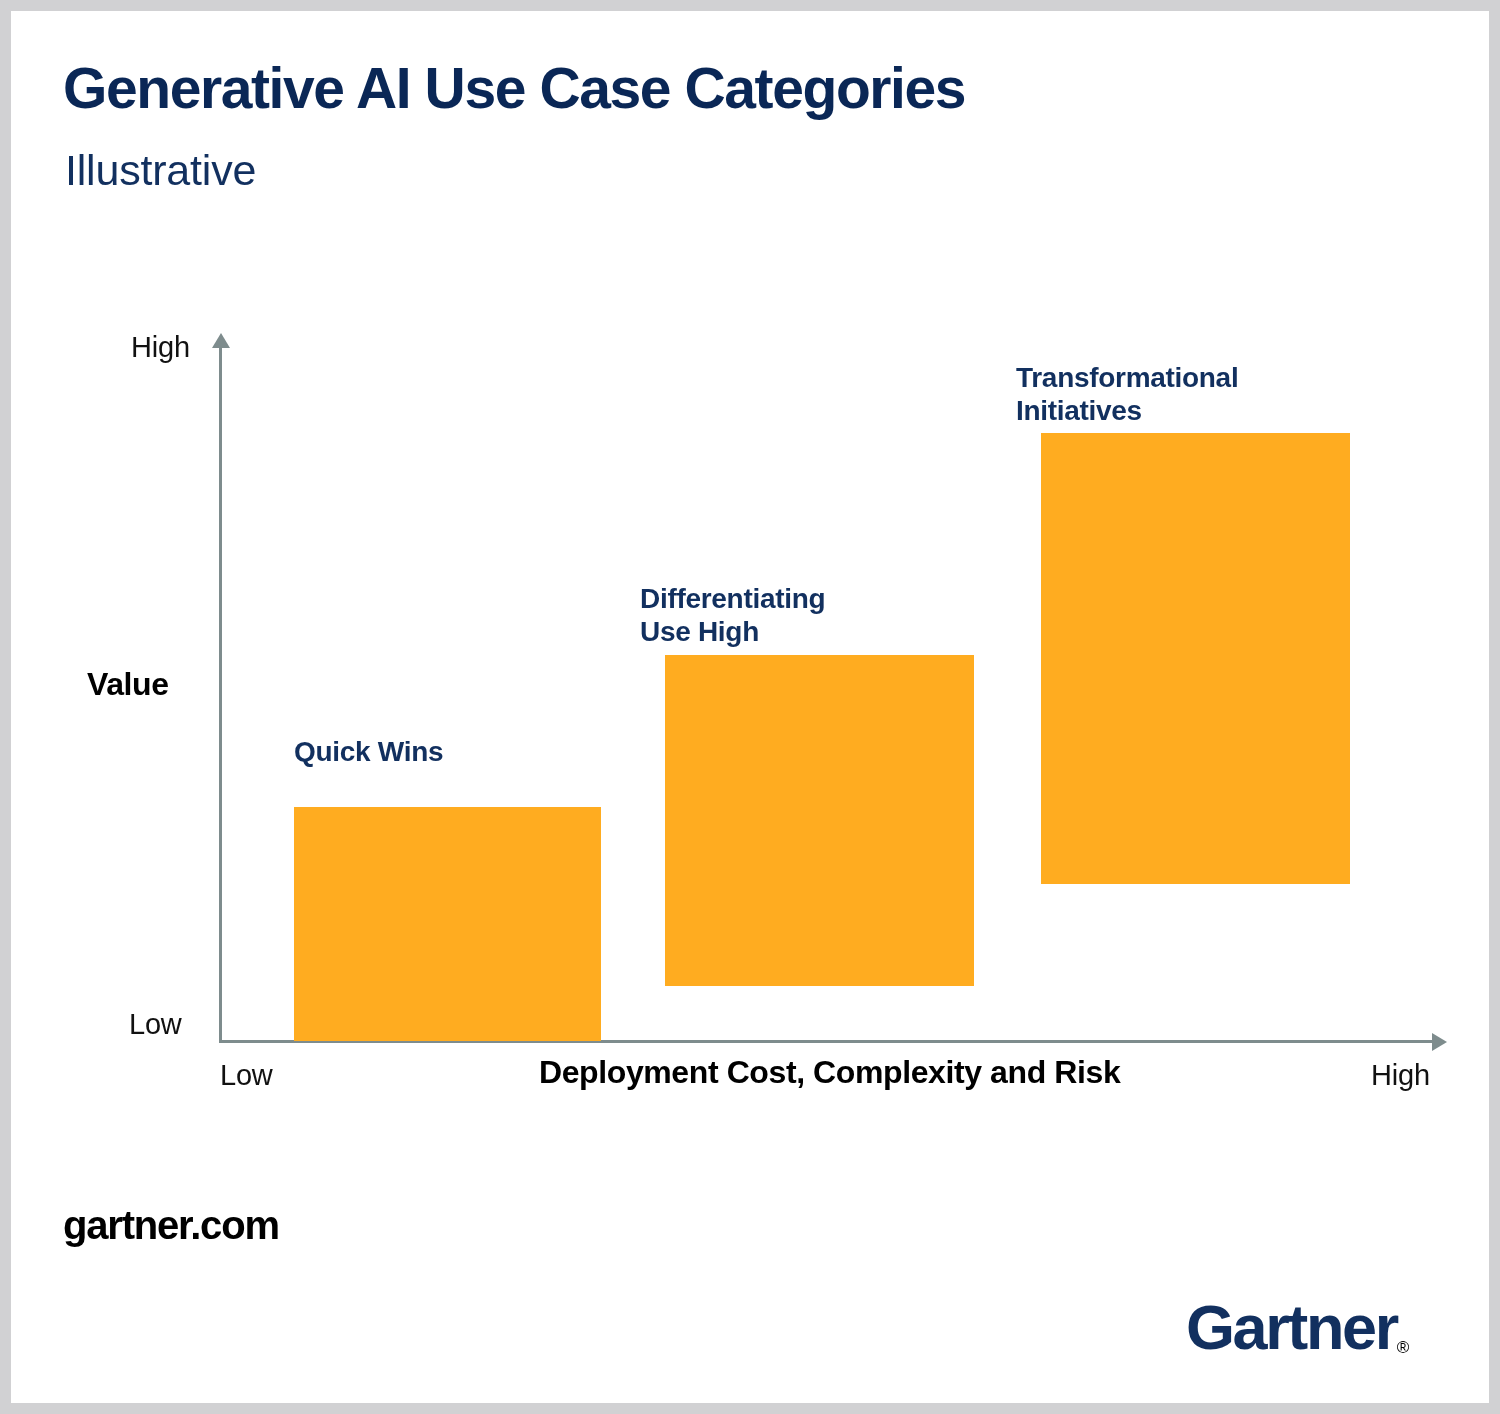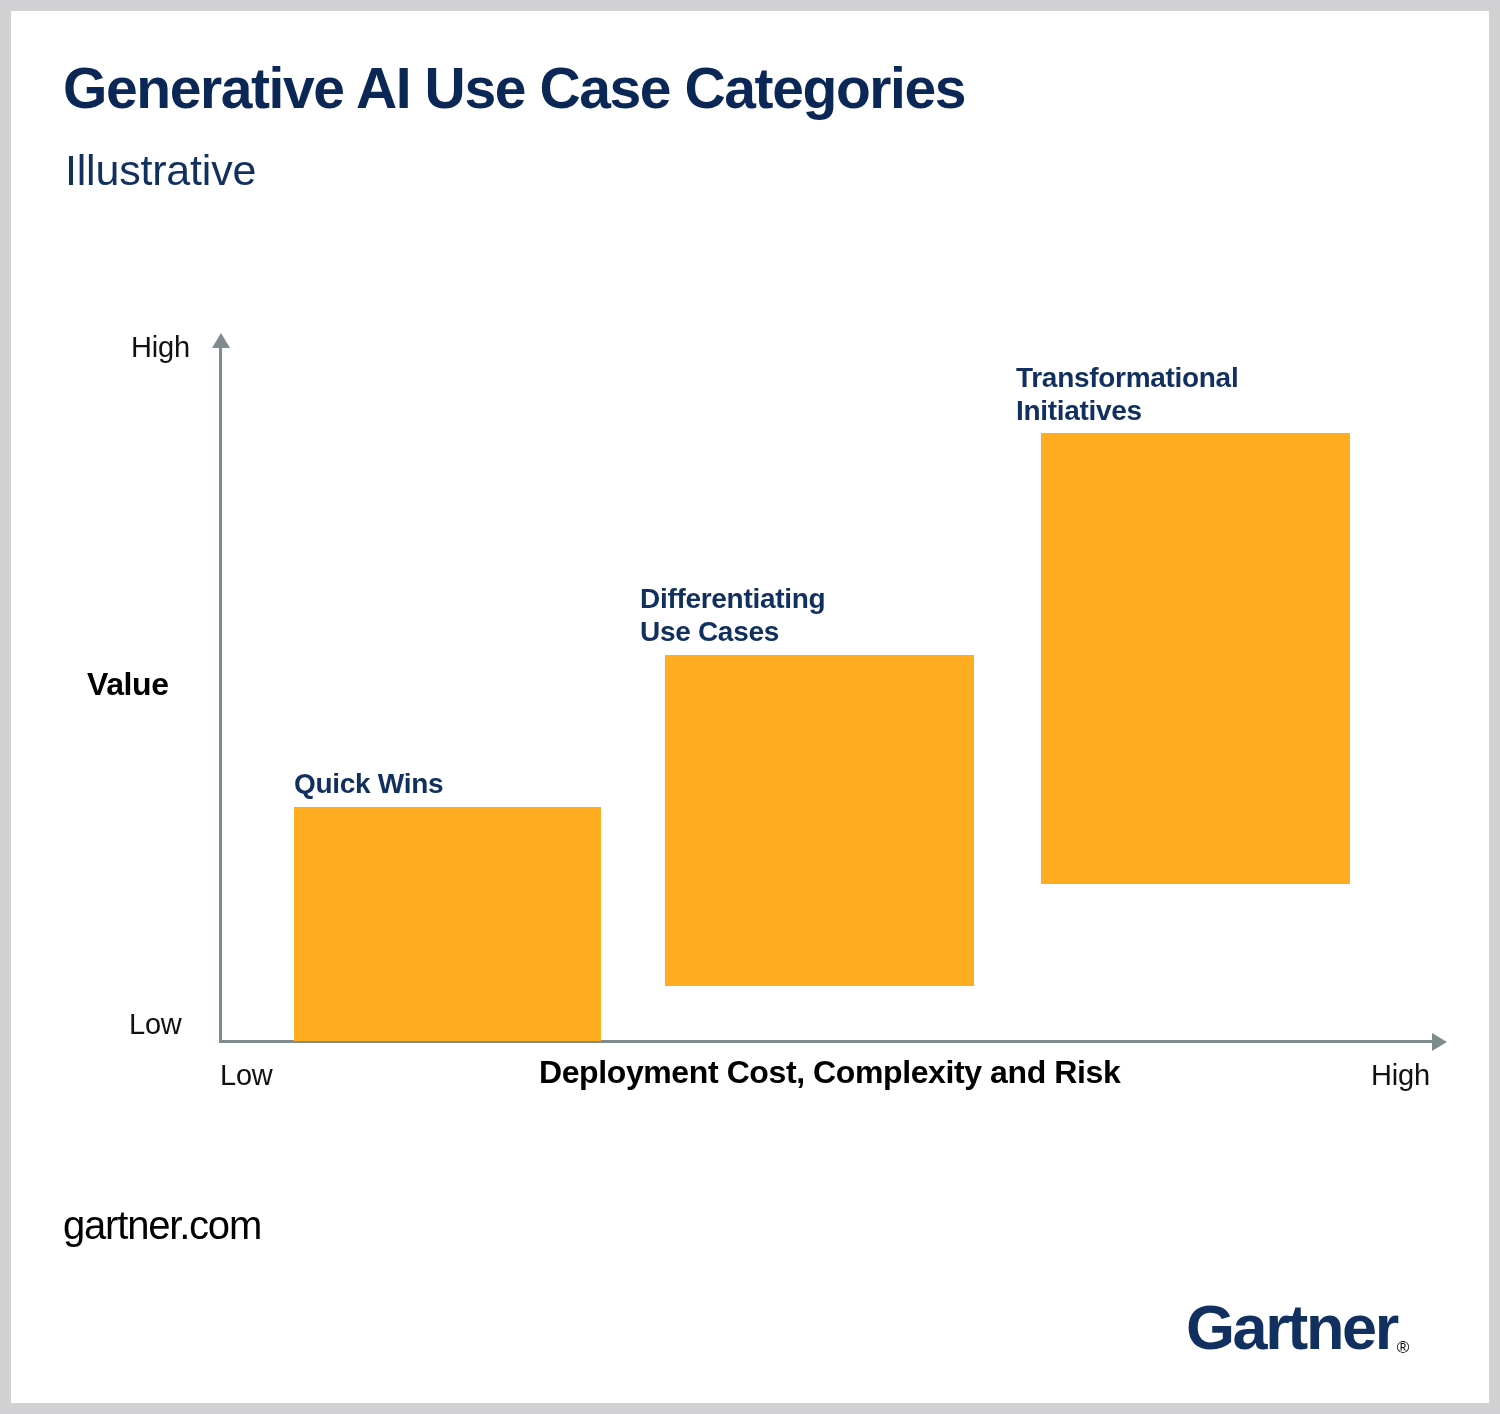--- a/index.html
+++ b/index.html
@@ -141,31 +141,31 @@
 
   .bar-label {
     position: absolute;
     font-size: 28px;
     font-weight: 700;
     color: #12305f;
     text-align: left;
     letter-spacing: -0.3px;
     line-height: 1.18;
   }
-  #bar-label-0 { left: 283px; top: 756px; width: 307px; }
+  #bar-label-0 { left: 283px; top: 724px; width: 307px; }
   #bar-label-1 { left: 629px; top: 571px; width: 360px; }
   #bar-label-2 { left: 1005px; top: 350px; width: 360px; }
 
   
   #site {
     position: absolute;
     left: 52px;
     top: 1192px;
     font-size: 40px;
-    font-weight: 400;
+    font-weight: 700;
     color: #000000;
     letter-spacing: -1.2px;
   }
   #source-block {
     position: absolute;
     left: 52px;
     top: 1307px;
     font-size: 17px;
     color: #6f6f73;
     line-height: 1.45;
@@ -217,21 +217,21 @@
 
       <div class="bar" id="bar-0"></div>
       <div class="bar" id="bar-1"></div>
       <div class="bar" id="bar-2"></div>
 
       <div class="bar-label" id="bar-label-0">
         <span>Quick Wins</span>
       </div>
       <div class="bar-label" id="bar-label-1">
         <span>Differentiating</span><br>
-        <span>Use Cases</span>
+        <span>Use High</span>
       </div>
       <div class="bar-label" id="bar-label-2">
         <span>Transformational</span><br>
         <span>Initiatives</span>
       </div>
     </div>
 
     <div id="site">gartner.com</div>
 
 

